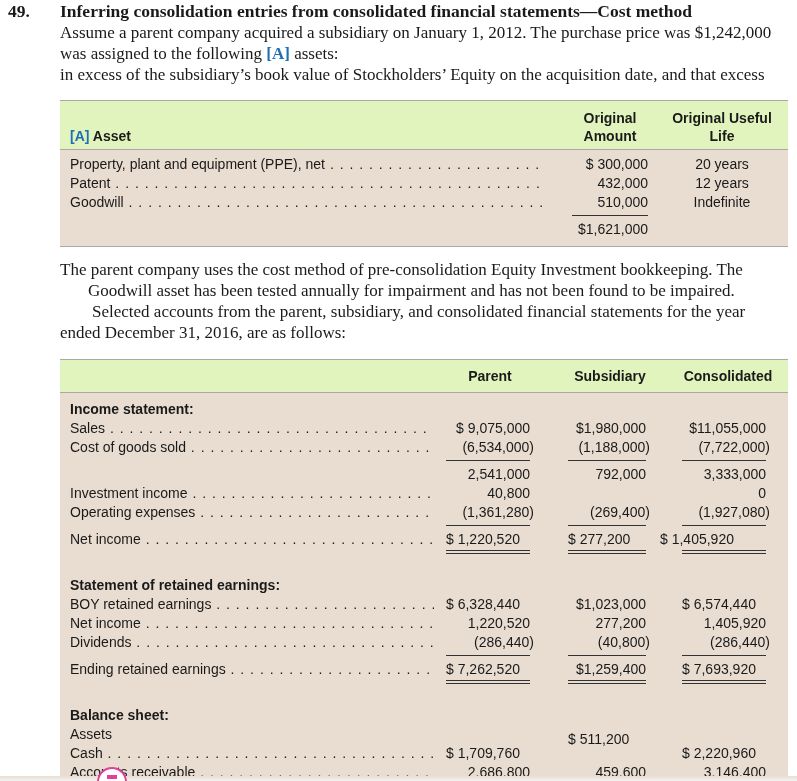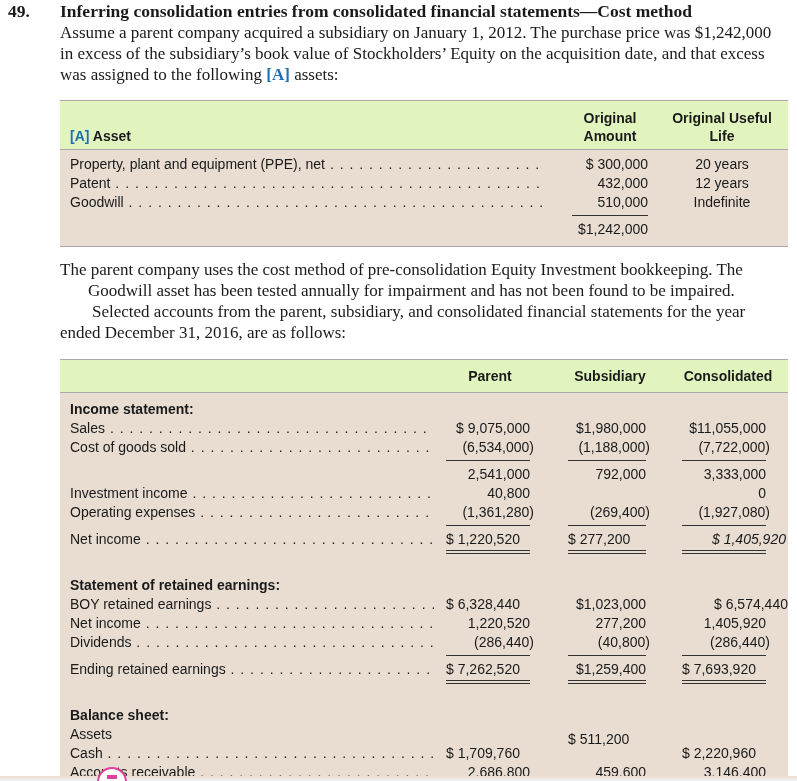--- a/index.html
+++ b/index.html
@@ -50,24 +50,24 @@
 </head>
 <body>
 
 <div class="problem">
   <div class="title-line">
     <span class="num">49.</span><span>Inferring consolidation entries from consolidated financial statements—Cost method</span>
   </div>
 
   <div class="para" style="top:22px;">
     <div>Assume a parent company acquired a subsidiary on January 1, 2012. The purchase price was $1,242,000</div>
-    <div>in excess of the subsidiary’s book value of Stockholders’ Equity on the acquisition date, and that excess</div>
     <div style="text-align:left;">
       <span>was assigned to the following </span><span class="blue">[A]</span><span> assets:</span>
     </div>
+    <div>in excess of the subsidiary’s book value of Stockholders’ Equity on the acquisition date, and that excess</div>
   </div>
 
   <div class="panel sans" style="top:100px; height:146px;">
     <div class="hdr" style="height:48px;">
       <div class="abs bold" style="left:10px; top:27px;">
         <span class="blue-sans">[A]</span> <span>Asset</span>
       </div>
       <div class="abs bold c" style="left:510px; top:8px; width:80px; line-height:18px;">
         <div>Original</div>
         <div>Amount</div>
@@ -84,21 +84,21 @@
 
       <div class="abs lbl" style="left:10px; top:25px; width:476px;">Patent</div>
       <div class="abs r" style="left:510px; top:25px; width:78px;">432,000</div>
       <div class="abs c" style="left:600px; top:25px; width:124px;">12 years</div>
 
       <div class="abs lbl" style="left:10px; top:44px; width:476px;">Goodwill</div>
       <div class="abs r" style="left:510px; top:44px; width:78px;">510,000</div>
       <div class="abs c" style="left:600px; top:44px; width:124px;">Indefinite</div>
 
       <div class="uline" style="left:512px; top:65px; width:76px;"></div>
-      <div class="abs r" style="left:510px; top:71px; width:78px;">$1,242,000</div>
+      <div class="abs r" style="left:510px; top:71px; width:78px;">$1,621,000</div>
     </div>
   </div>
 
   <div class="para" style="top:259px;">
     <div>The parent company uses the cost method of pre-consolidation Equity Investment bookkeeping. The</div>
     <div style="text-align:left;margin-left:28px;">Goodwill asset has been tested annually for impairment and has not been found to be impaired.</div>
     <div class="indent">Selected accounts from the parent, subsidiary, and consolidated financial statements for the year</div>
     <div style="text-align:left;">ended December 31, 2016, are as follows:</div>
   </div>
 
@@ -139,31 +139,31 @@
       <div class="abs r" style="left:384px; top:111px; width:90px;">(1,361,280)</div>
       <div class="abs r" style="left:504px; top:111px; width:86px;">(269,400)</div>
       <div class="abs r" style="left:620px; top:111px; width:90px;">(1,927,080)</div>
       <div class="uline" style="left:386px; top:132px; width:84px;"></div>
       <div class="uline" style="left:508px; top:132px; width:78px;"></div>
       <div class="uline" style="left:622px; top:132px; width:84px;"></div>
 
       <div class="abs lbl" style="left:10px; top:138px; width:364px;">Net income</div>
       <div class="abs" style="left:386px; top:138px; width:84px;">$ 1,220,520</div>
       <div class="abs" style="left:508px; top:138px; width:78px;">$  277,200</div>
-      <div class="abs" style="left:652px; top:138px; width:84px;font-style:italic;">$ 1,405,920</div>
+      <div class="abs" style="left:600px; top:138px; width:84px;">$ 1,405,920</div>
       <div class="dline" style="left:386px; top:157px; width:84px;"></div>
       <div class="dline" style="left:508px; top:157px; width:78px;"></div>
       <div class="dline" style="left:622px; top:157px; width:84px;"></div>
 
       <div class="abs bold" style="left:10px; top:184px;">Statement of retained earnings:</div>
 
       <div class="abs lbl" style="left:10px; top:203px; width:364px;">BOY retained earnings</div>
       <div class="abs" style="left:386px; top:203px; width:84px;">$ 6,328,440</div>
       <div class="abs r" style="left:504px; top:203px; width:82px;">$1,023,000</div>
-      <div class="abs" style="left:622px; top:203px; width:84px;margin-left:32px;">$ 6,574,440</div>
+      <div class="abs" style="left:622px; top:203px; width:84px;">$ 6,574,440</div>
 
       <div class="abs lbl" style="left:10px; top:222px; width:364px;">Net income</div>
       <div class="abs r" style="left:384px; top:222px; width:86px;">1,220,520</div>
       <div class="abs r" style="left:504px; top:222px; width:82px;">277,200</div>
       <div class="abs r" style="left:620px; top:222px; width:86px;">1,405,920</div>
 
       <div class="abs lbl" style="left:10px; top:241px; width:364px;">Dividends</div>
       <div class="abs r" style="left:384px; top:241px; width:90px;">(286,440)</div>
       <div class="abs r" style="left:504px; top:241px; width:86px;">(40,800)</div>
       <div class="abs r" style="left:620px; top:241px; width:90px;">(286,440)</div>

